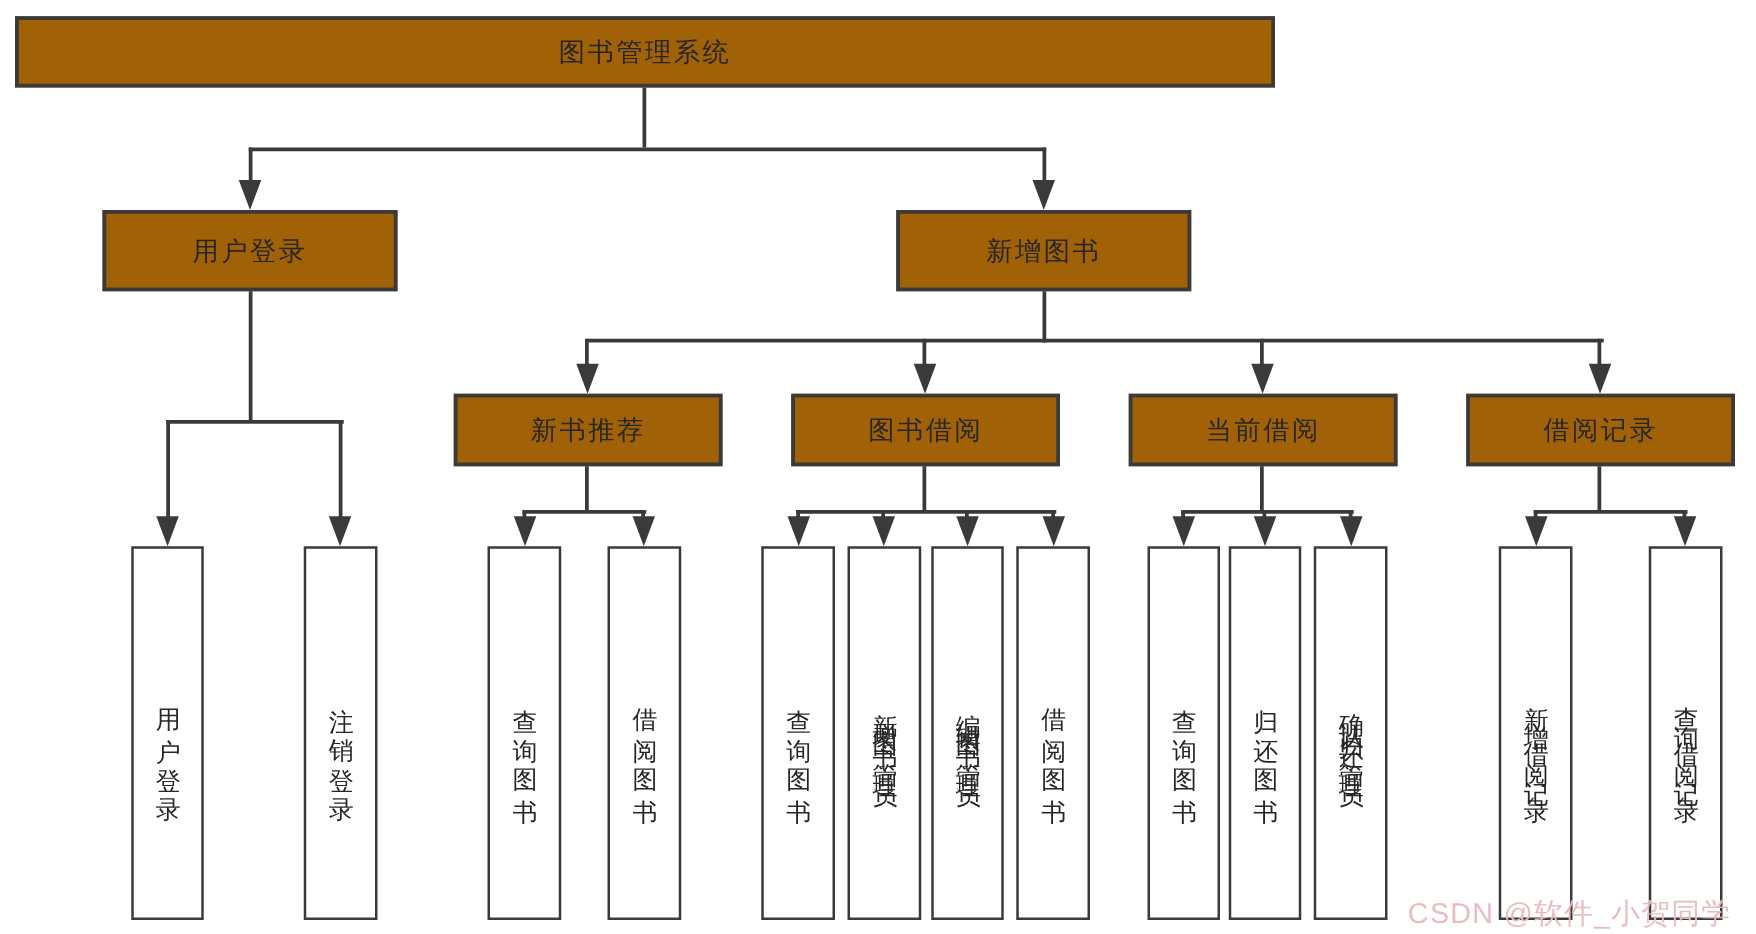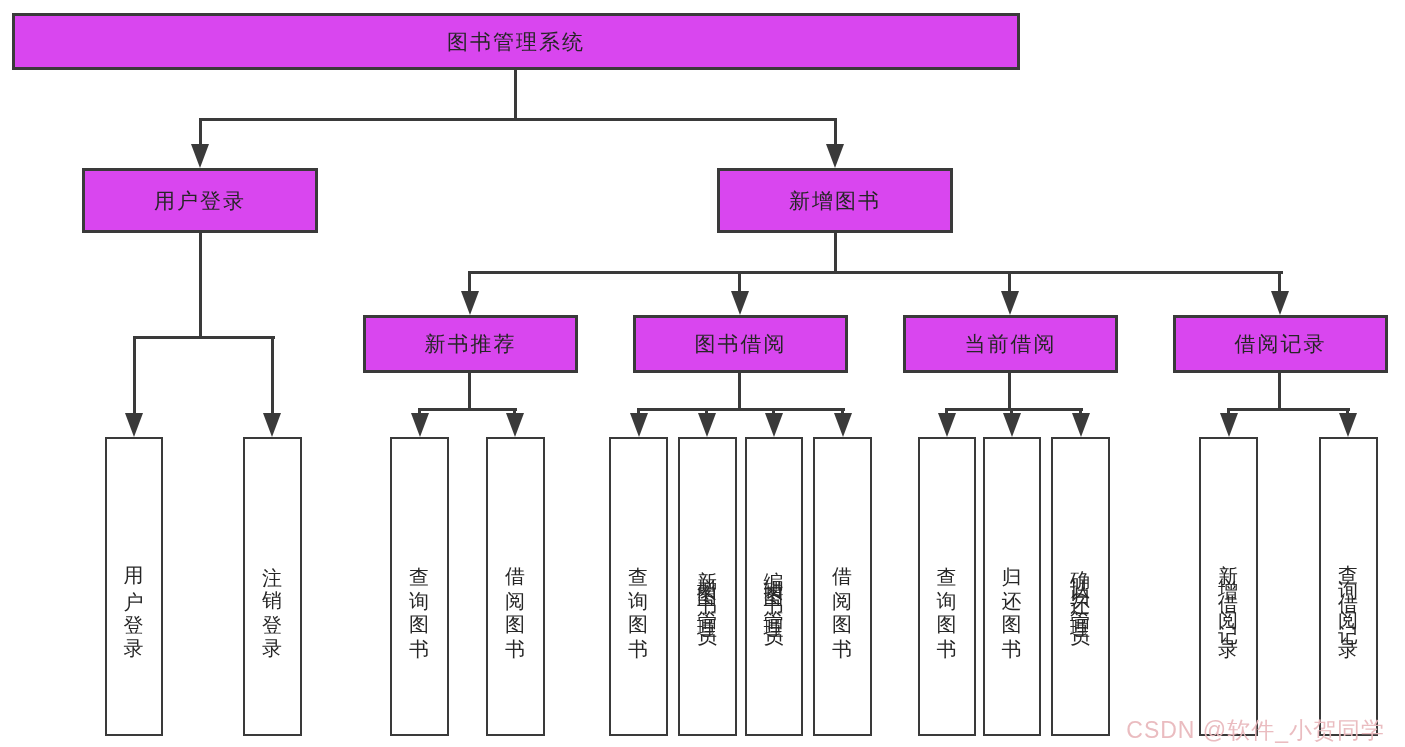--- a/index.html
+++ b/index.html
@@ -1,21 +1,21 @@
 <!DOCTYPE html>
 <html><head>
 <meta charset="utf-8">
 <style>
   html,body{margin:0;padding:0;background:#ffffff;}
   .stage{
     position:relative;width:1405px;height:747px;background:#ffffff;
     font-family:"Liberation Sans","DejaVu Sans",sans-serif;overflow:hidden;
   }
   .node{
-    position:absolute;box-sizing:border-box;border:3px solid #3a3a3a;background:#d946ef;
+    position:absolute;box-sizing:border-box;border:3px solid #3a3a3a;background:#a16207;
     display:flex;align-items:center;justify-content:center;
     font-size:21px;color:#262626;letter-spacing:2px;white-space:nowrap;
   }
   .leaf{
     position:absolute;box-sizing:border-box;border:2px solid #3a3a3a;background:#ffffff;
     display:flex;align-items:center;justify-content:center;color:#262626;
     top:437px;height:299px;
   }
   .leaf span{
     writing-mode:vertical-rl;text-orientation:mixed;line-height:1;

